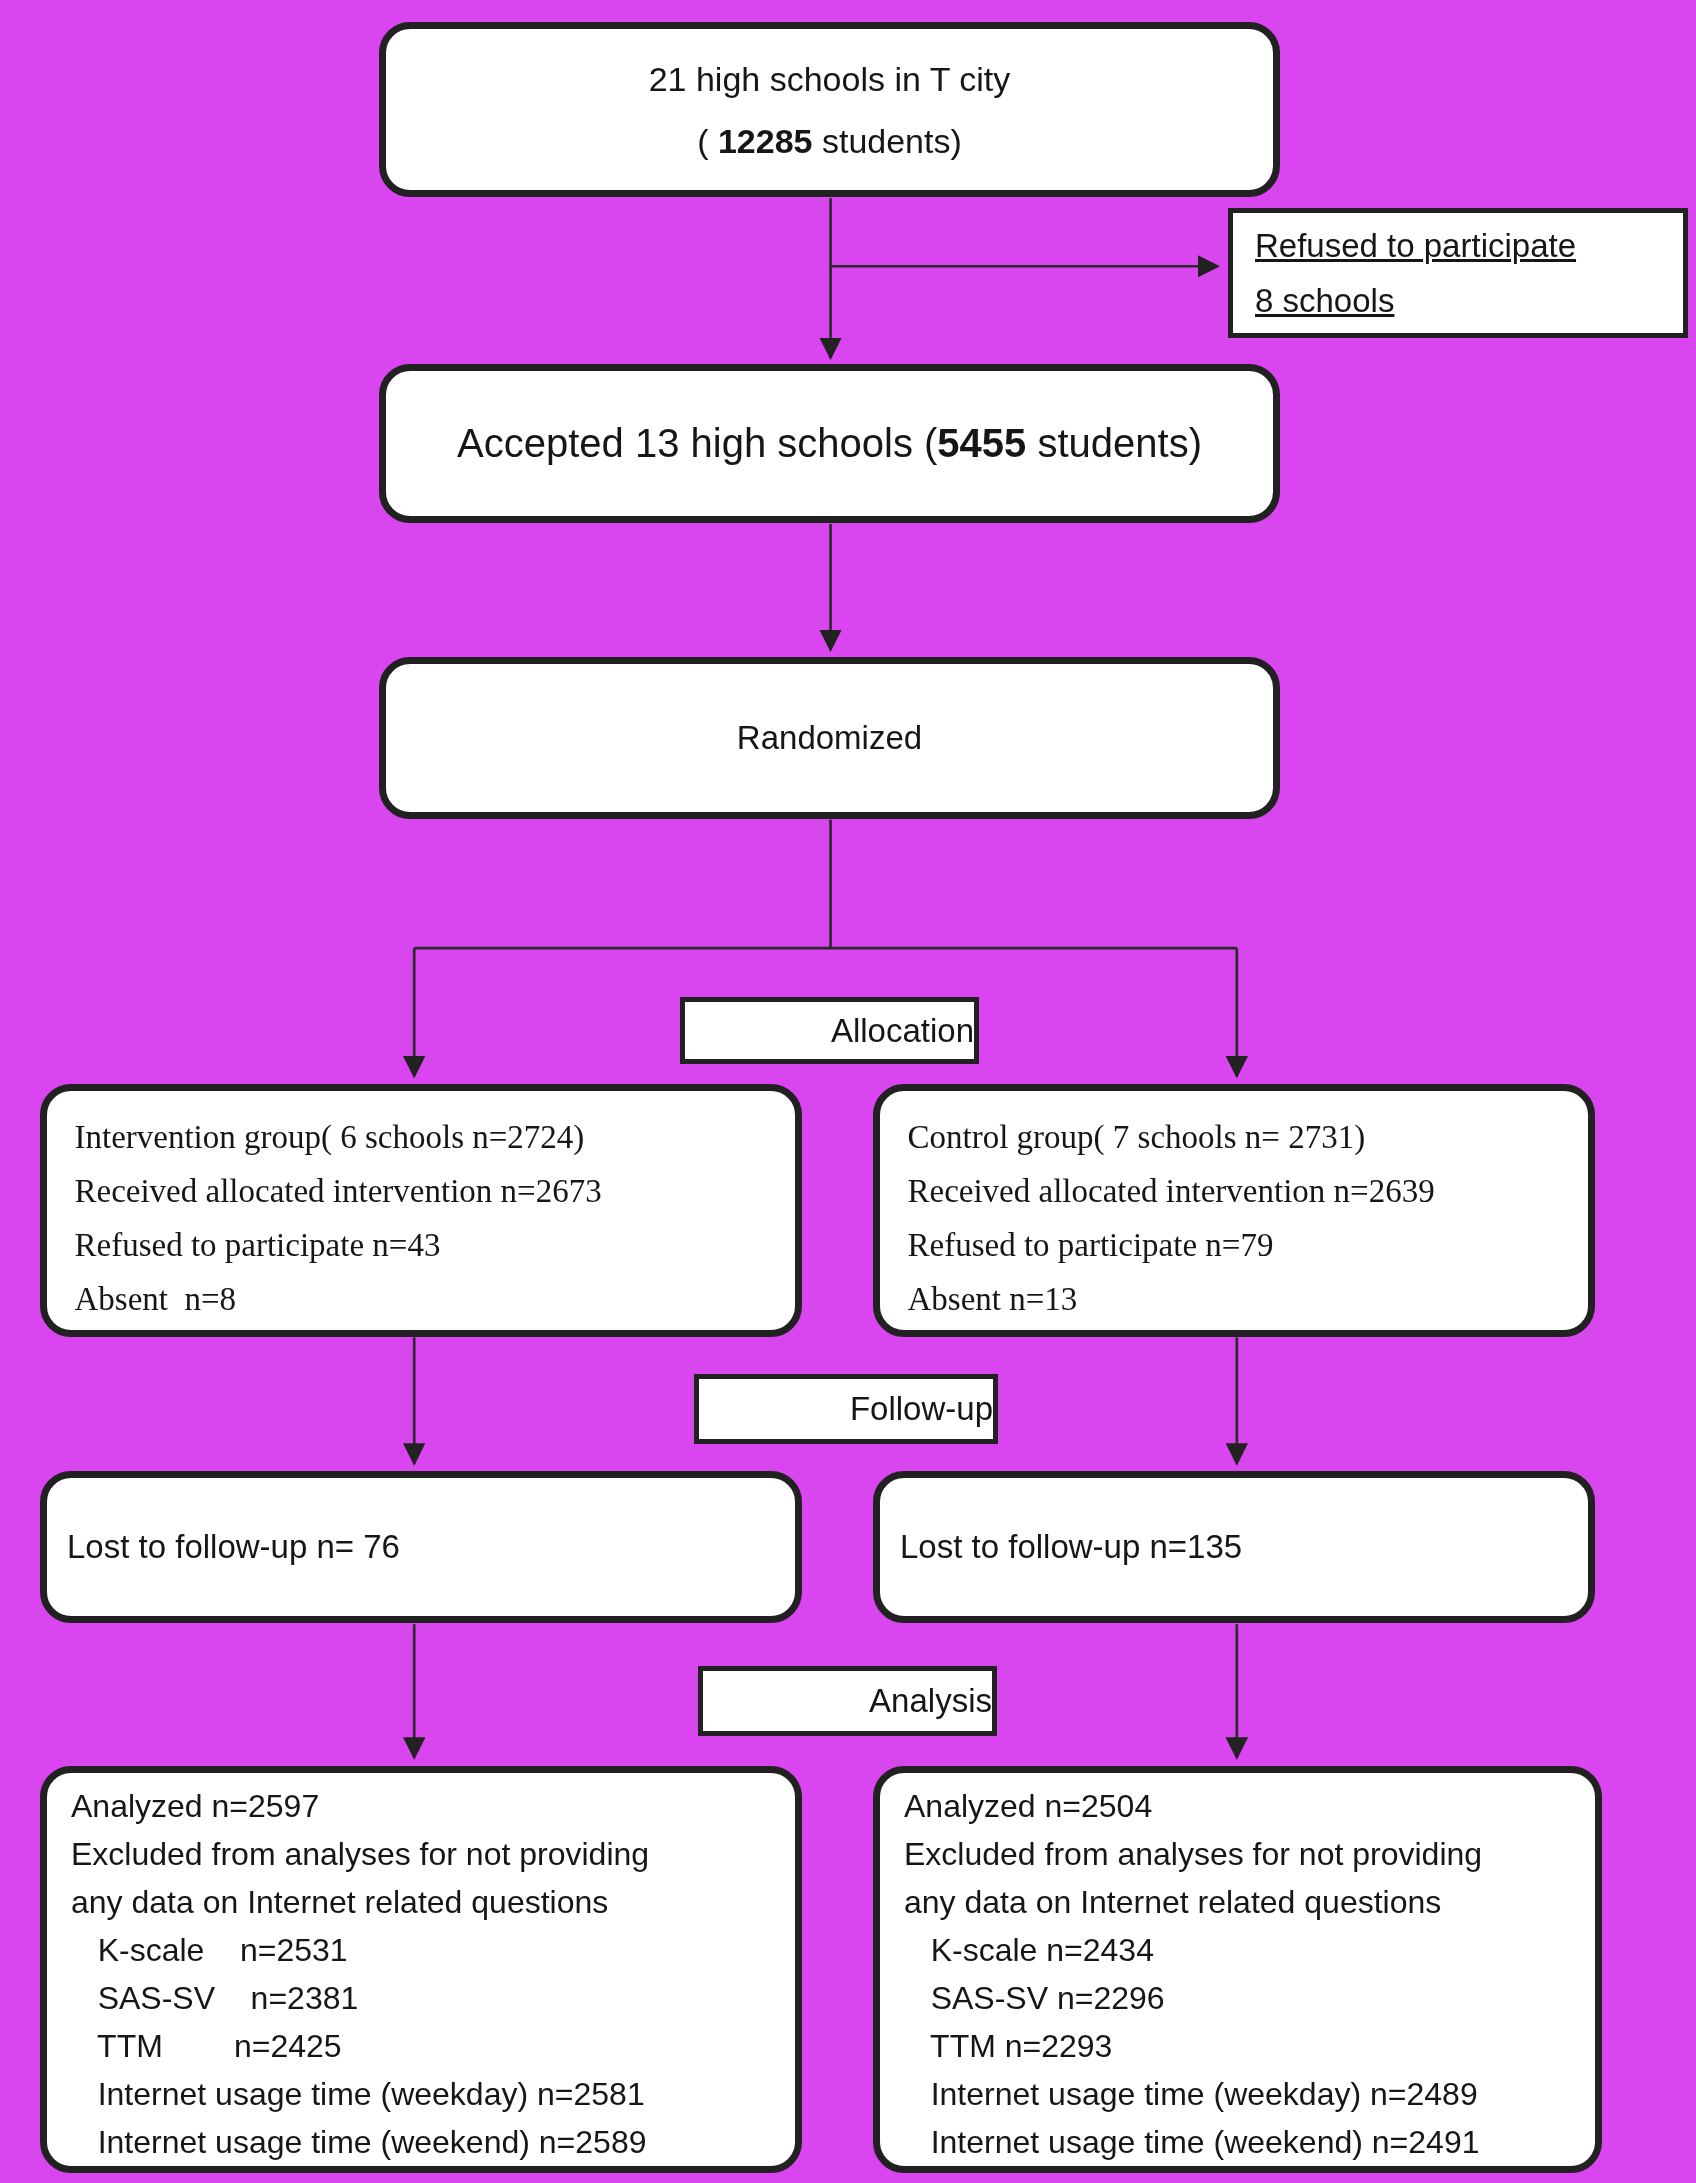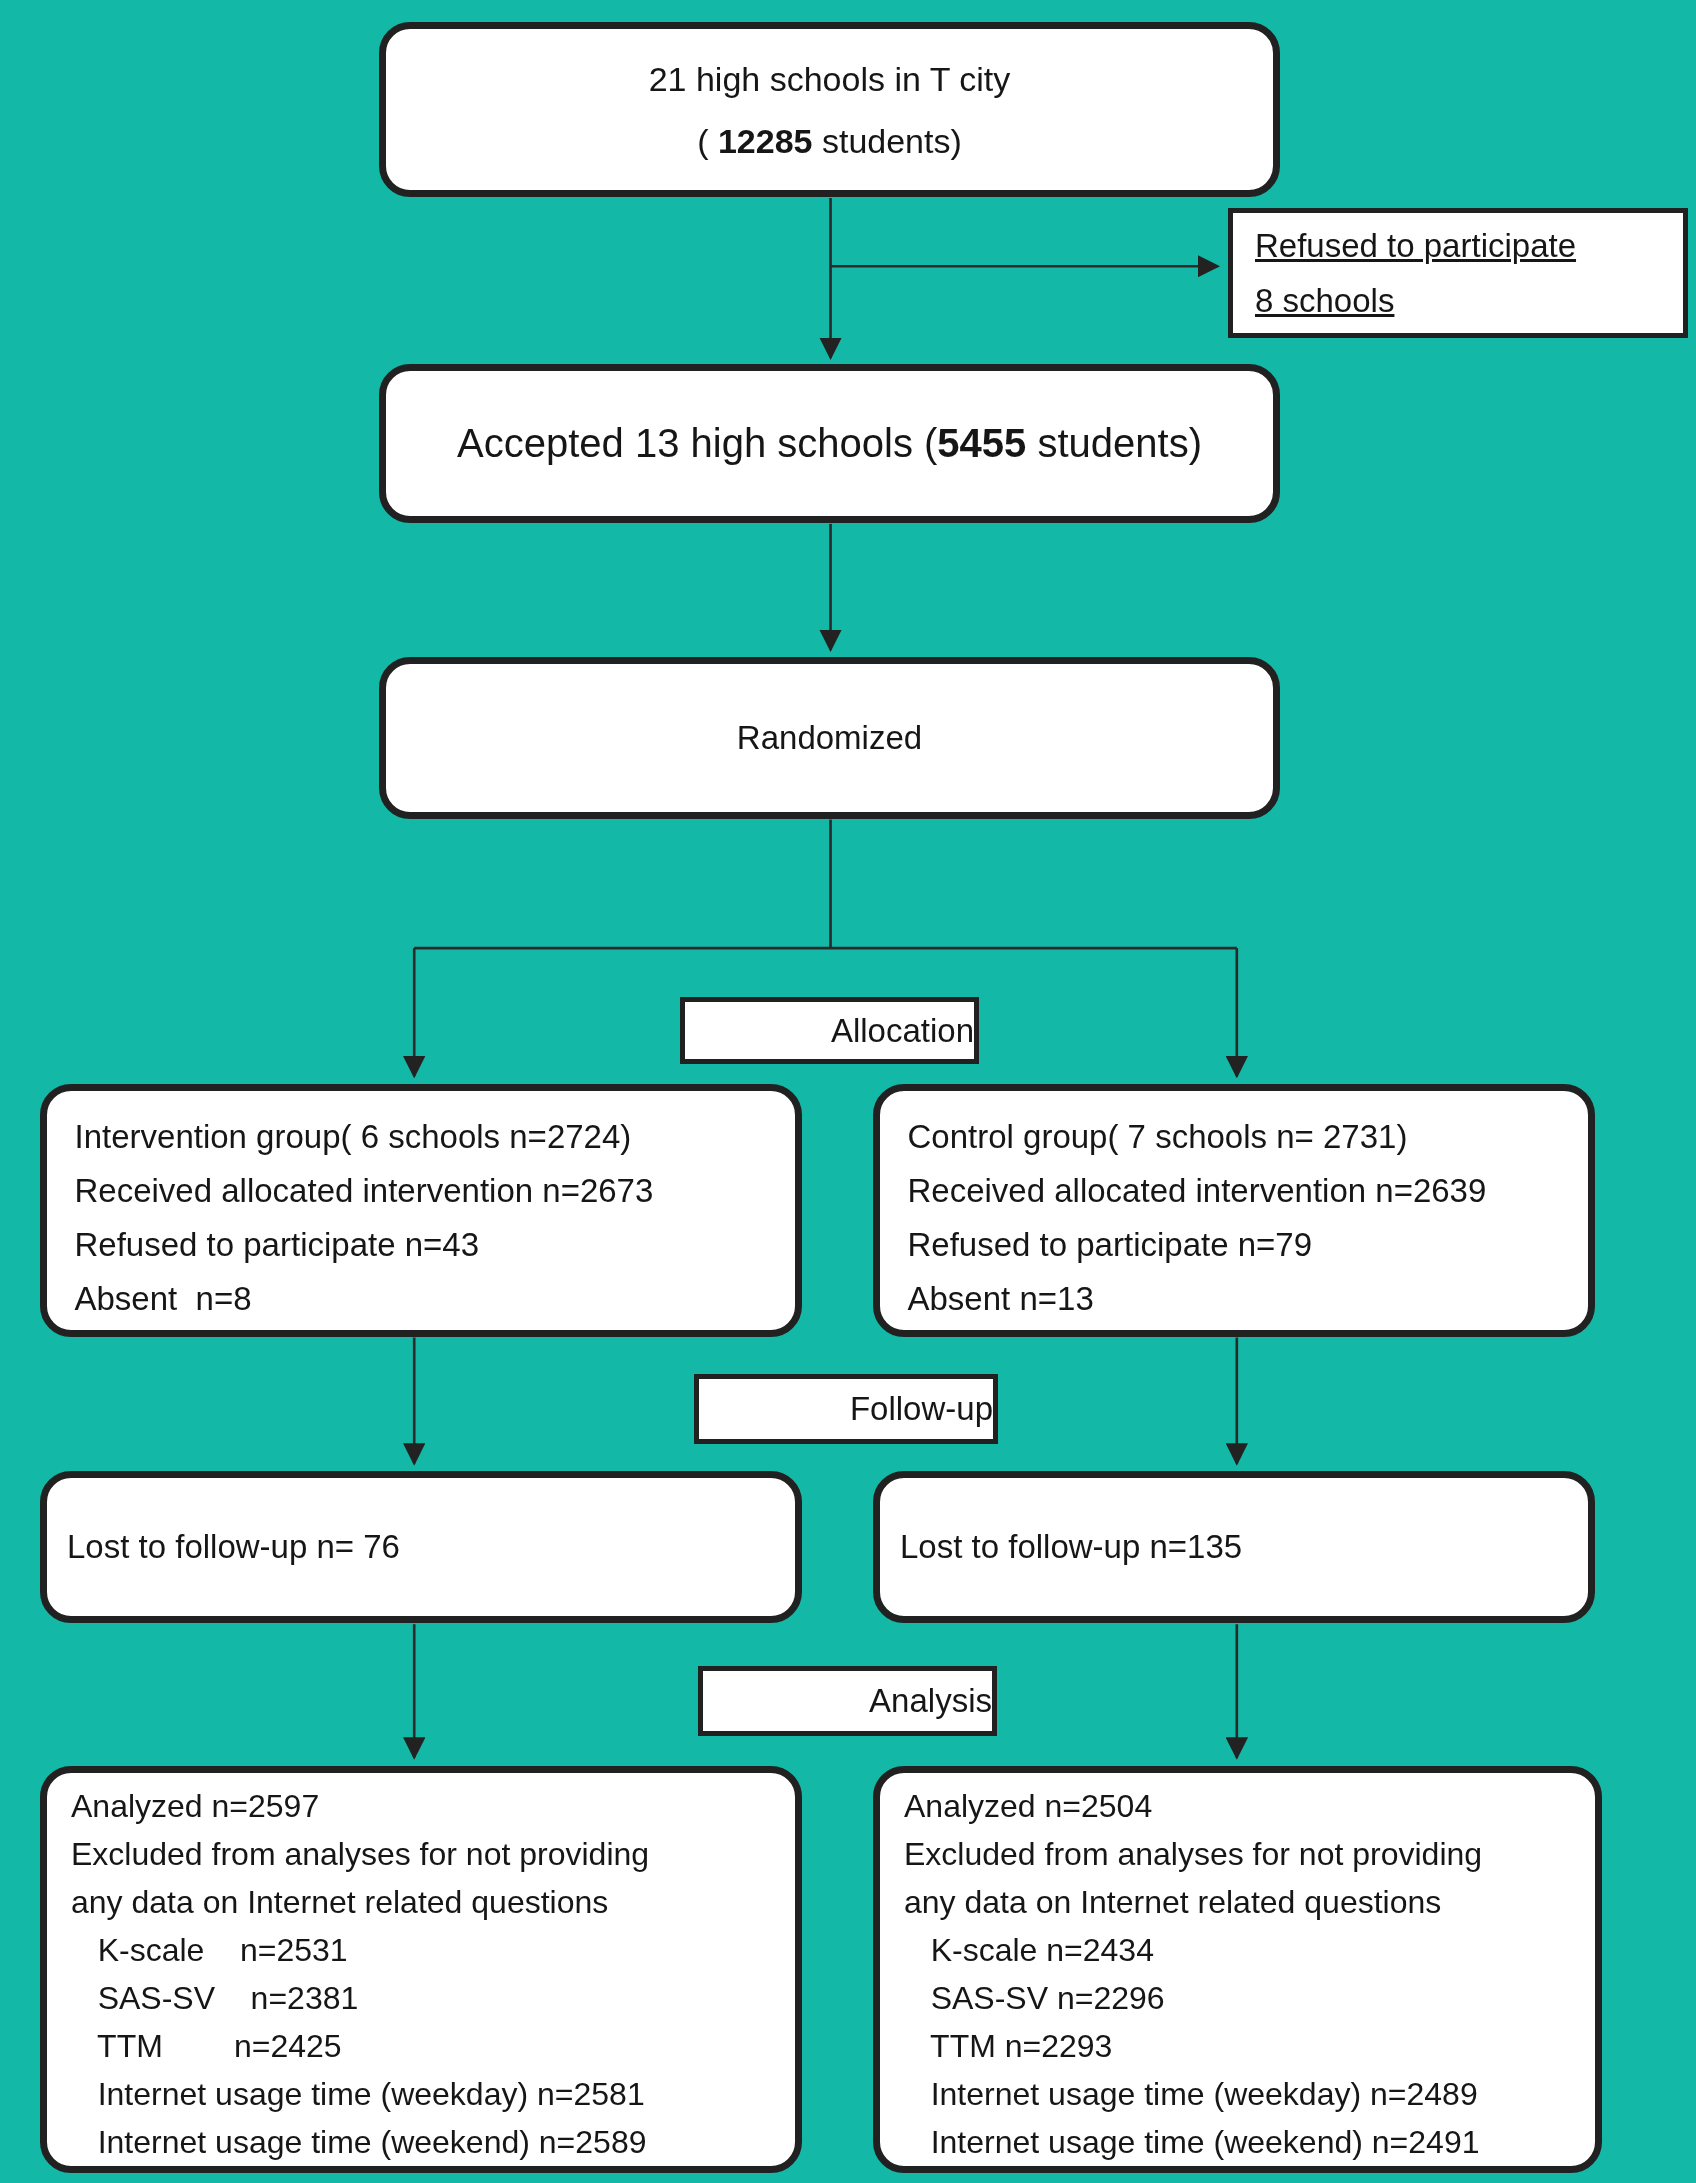--- a/index.html
+++ b/index.html
@@ -1,26 +1,26 @@
 <!DOCTYPE html>
 <html style="font-size:8.5px"><head>
 <meta charset="utf-8">
 <style>
   html,body{margin:0;padding:0;background:#ffffff;}
   body{width:1696px;height:2183px;font-family:"Liberation Sans","DejaVu Sans",sans-serif;color:#161616;}
-  .canvas{position:relative;width:1696px;height:2183px;background:#14b8a6;overflow:hidden;}
+  .canvas{position:relative;width:1696px;height:2183px;background:#d946ef;overflow:hidden;}
   .connectors{position:absolute;left:0;top:0;width:1696px;height:2183px;pointer-events:none;}
   .rbox{position:absolute;background:#ffffff;border:7.4px solid #212121;border-radius:31px;box-sizing:border-box;}
   .sbox{position:absolute;background:#ffffff;border:5.3px solid #212121;box-sizing:border-box;
         display:flex;align-items:center;justify-content:flex-end;}
   .center{display:flex;flex-direction:column;align-items:center;justify-content:center;text-align:center;}
   .toptext{font-size:34px;line-height:62px;white-space:pre;}
   .onerow{font-size:40px;white-space:pre;}
   .label-text{font-size:33px;white-space:pre;}
-  .group-box{padding:19px 10.6px 0 27.5px;}
+  .group-box{padding:19px 10.6px 0 27.5px;font-family:Liberation Serif, serif;}
   .group-box .line{font-size:33px;line-height:54px;white-space:pre;}
   .lost-box{display:flex;align-items:center;padding-left:20px;}
   .lost-box .line{font-size:33px;white-space:pre;}
   .refused-box{padding-left:22px;display:flex;flex-direction:column;justify-content:center;border-width:5.8px;border-radius:0;text-decoration:underline;}
   .refused-box .line{font-size:33px;line-height:55px;white-space:pre;}
   .analysis-box{padding:8.5px 8.5px 0 24px;}
   .analysis-box .line{font-size:32px;line-height:48px;white-space:pre;}
   .bold{font-weight:700;margin-top:11px;}
 </style>
 </head>

